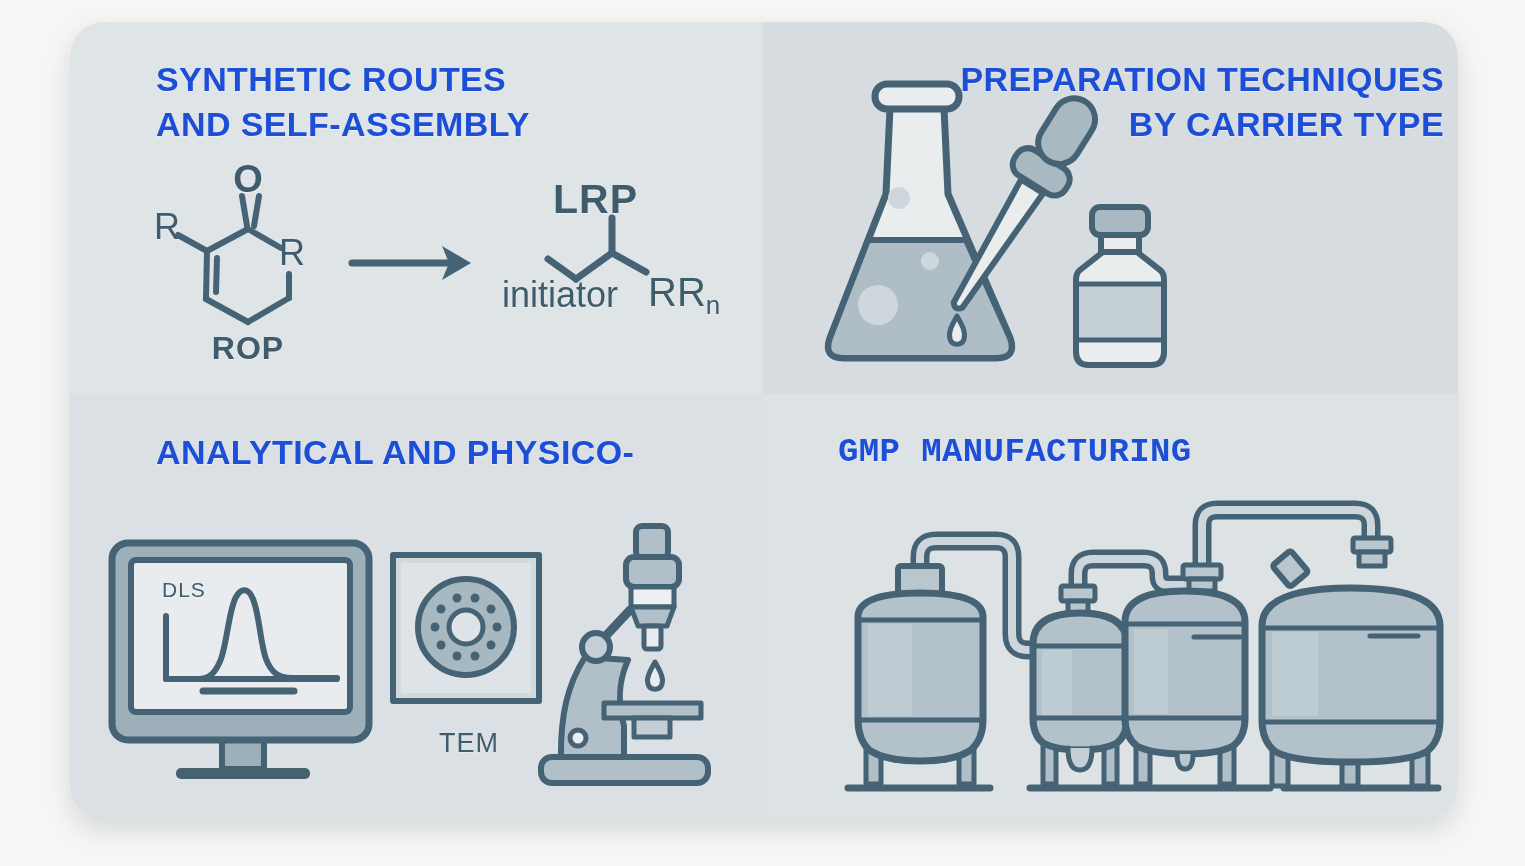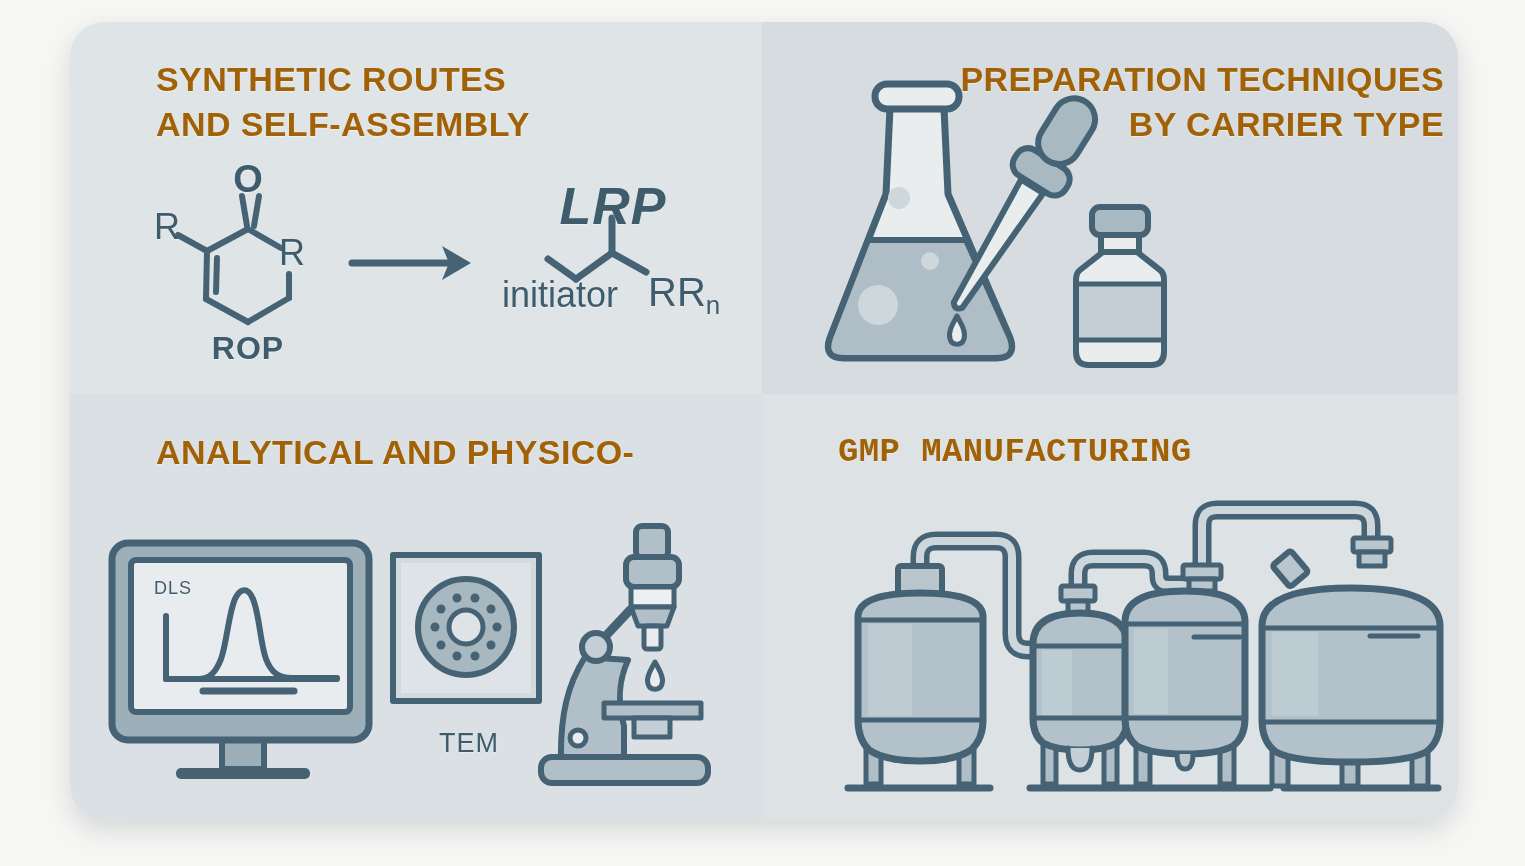--- a/index.html
+++ b/index.html
@@ -7,32 +7,32 @@
           font-family:"Liberation Sans",sans-serif;color:#3f5c6d;}
   .card{position:absolute;left:70px;top:22px;width:1388px;height:798px;border-radius:34px;
         overflow:hidden;box-shadow:0 10px 24px rgba(100,115,125,.22);}
   .quad{position:absolute;overflow:hidden;}
   .quad-tl{left:0;top:0;width:692px;height:372px;background:#dfe4e6;}
   .quad-tr{left:692px;top:0;width:696px;height:372px;background:#d6dcdf;}
   .quad-bl{left:0;top:372px;width:692px;height:426px;background:#dae0e3;}
   .quad-br{left:692px;top:372px;width:696px;height:426px;background:#dde2e4;}
   .art{position:absolute;left:0;top:0;}
   .heading{position:absolute;font-size:34px;line-height:45px;font-weight:700;letter-spacing:.4px;
-           color:#a16207;text-shadow:0 1px 1px rgba(255,255,255,.5);white-space:nowrap;}
+           color:#1d4ed8;text-shadow:0 1px 1px rgba(255,255,255,.5);white-space:nowrap;}
   .h-right{text-align:right;}
   .lbl{position:absolute;text-shadow:0 1px 1px rgba(255,255,255,.45);white-space:nowrap;}
   .lbl-o   {left:158px;top:136px;width:40px;text-align:center;font-size:38px;font-weight:600;}
   .lbl-rl  {left:77px; top:184px;width:40px;text-align:center;font-size:36px;font-weight:500;}
   .lbl-rr  {left:202px;top:210px;width:40px;text-align:center;font-size:36px;font-weight:500;}
   .lbl-rop {left:118px;top:308px;width:120px;text-align:center;font-size:32px;font-weight:600;letter-spacing:1px;}
-  .lbl-lrp {left:483px;top:154px;width:120px;text-align:center;font-size:52px;font-weight:700;letter-spacing:1px;font-style:italic;}
+  .lbl-lrp {left:483px;top:154px;width:120px;text-align:left;font-size:41px;font-weight:700;letter-spacing:1px;}
   .lbl-init{left:432px;top:252px;width:160px;text-align:left;font-size:36px;font-weight:400;}
   .lbl-rrn {left:578px;top:248px;font-size:40px;font-weight:500;}
   .lbl-rrn .sub{font-size:26px;vertical-align:-8px;}
-  .lbl-dls {left:84px; top:184px;font-size:18px;font-weight:500;letter-spacing:1px;}
+  .lbl-dls {left:92px; top:184px;font-size:21px;font-weight:500;letter-spacing:1px;}
   .lbl-tem {left:354px;top:314px;width:90px;text-align:center;font-size:27px;font-weight:500;letter-spacing:1px;margin-top:20px;}
   svg{display:block;}
 </style>
 </head>
 <body>
 
 <div class="canvas">
   <div class="card">
 
     <section class="quad quad-tl">

